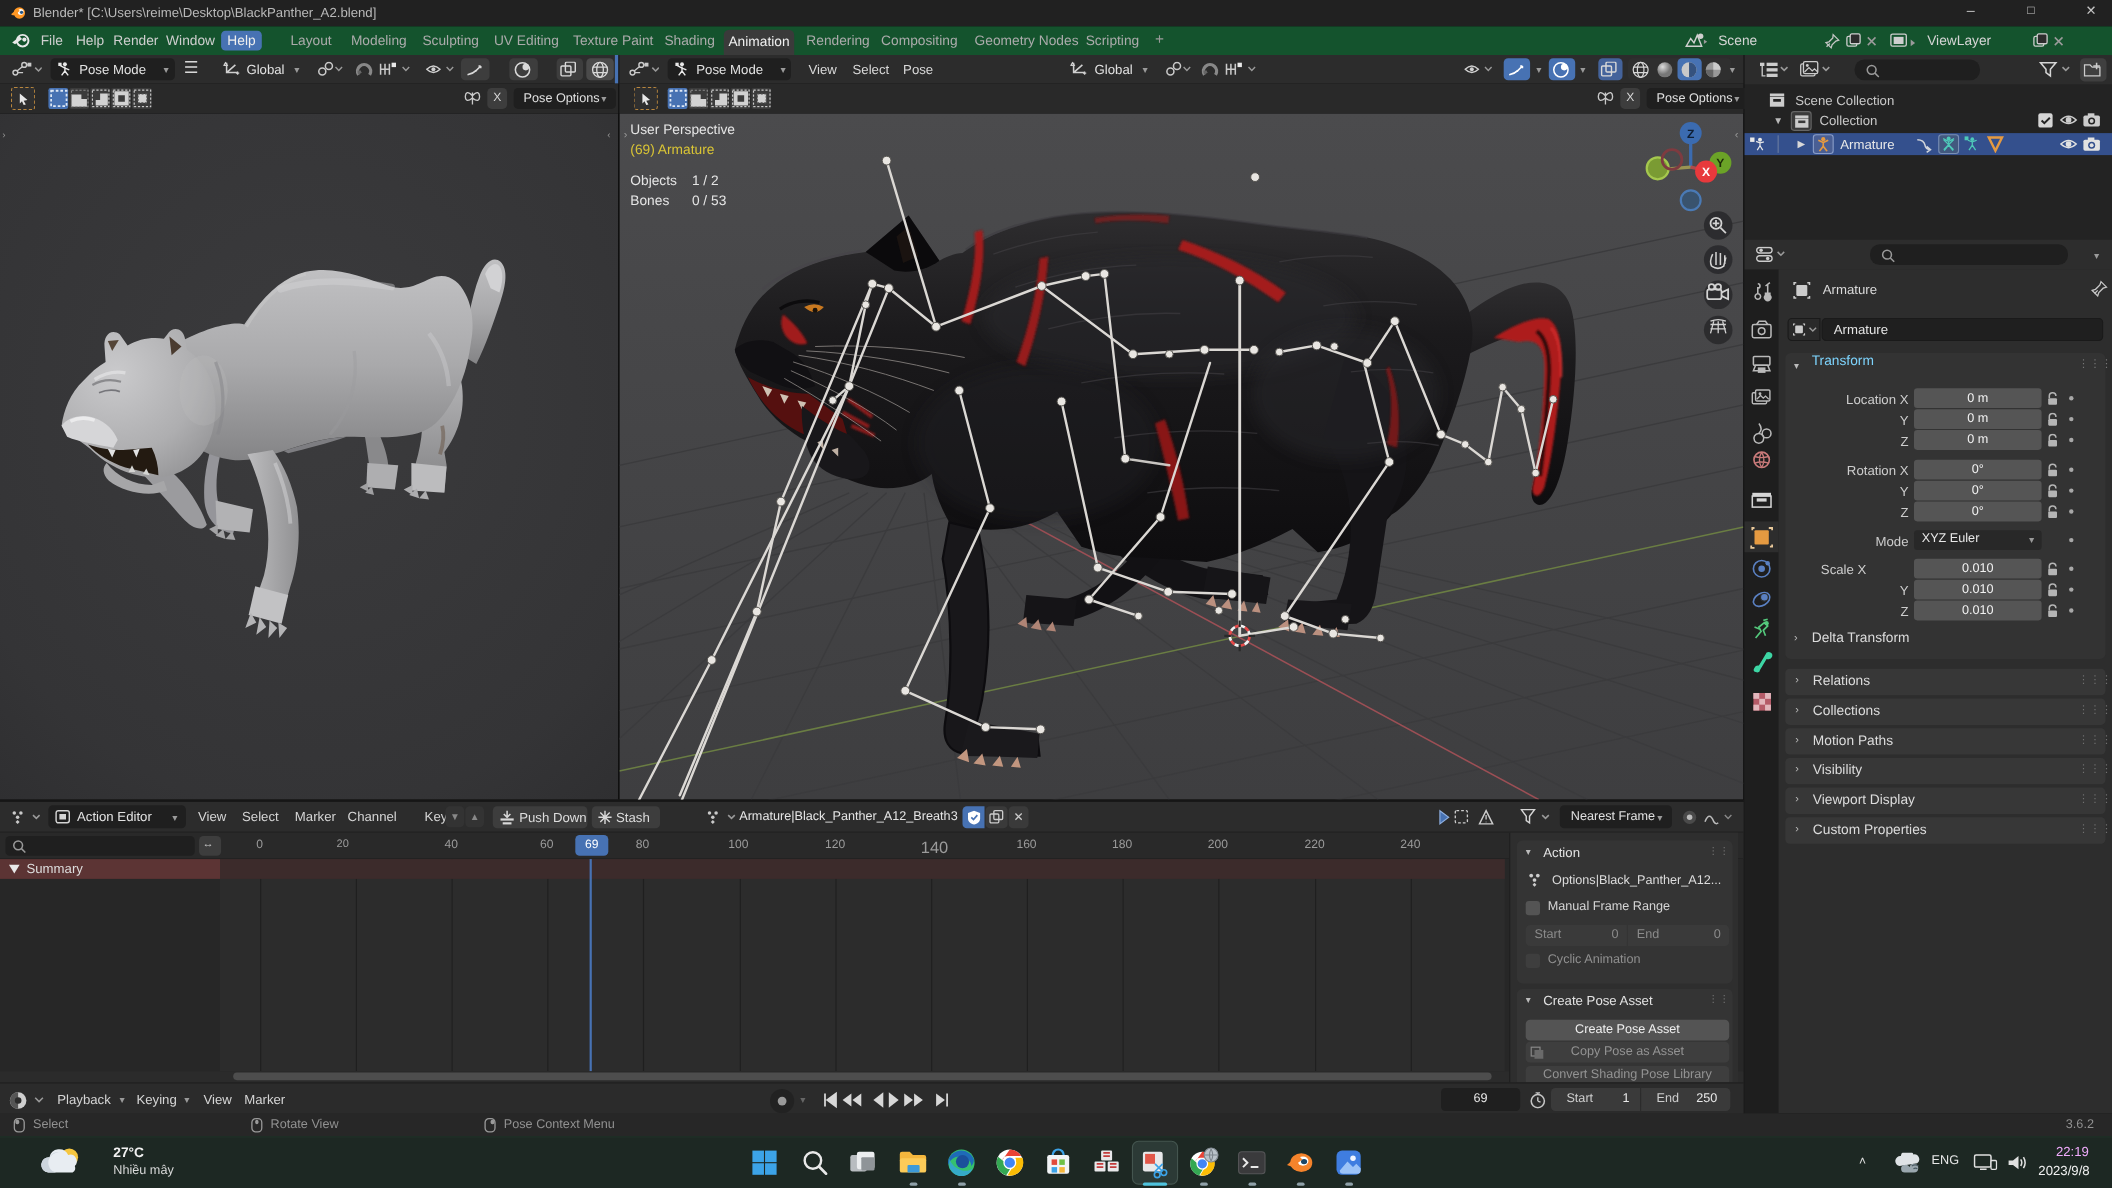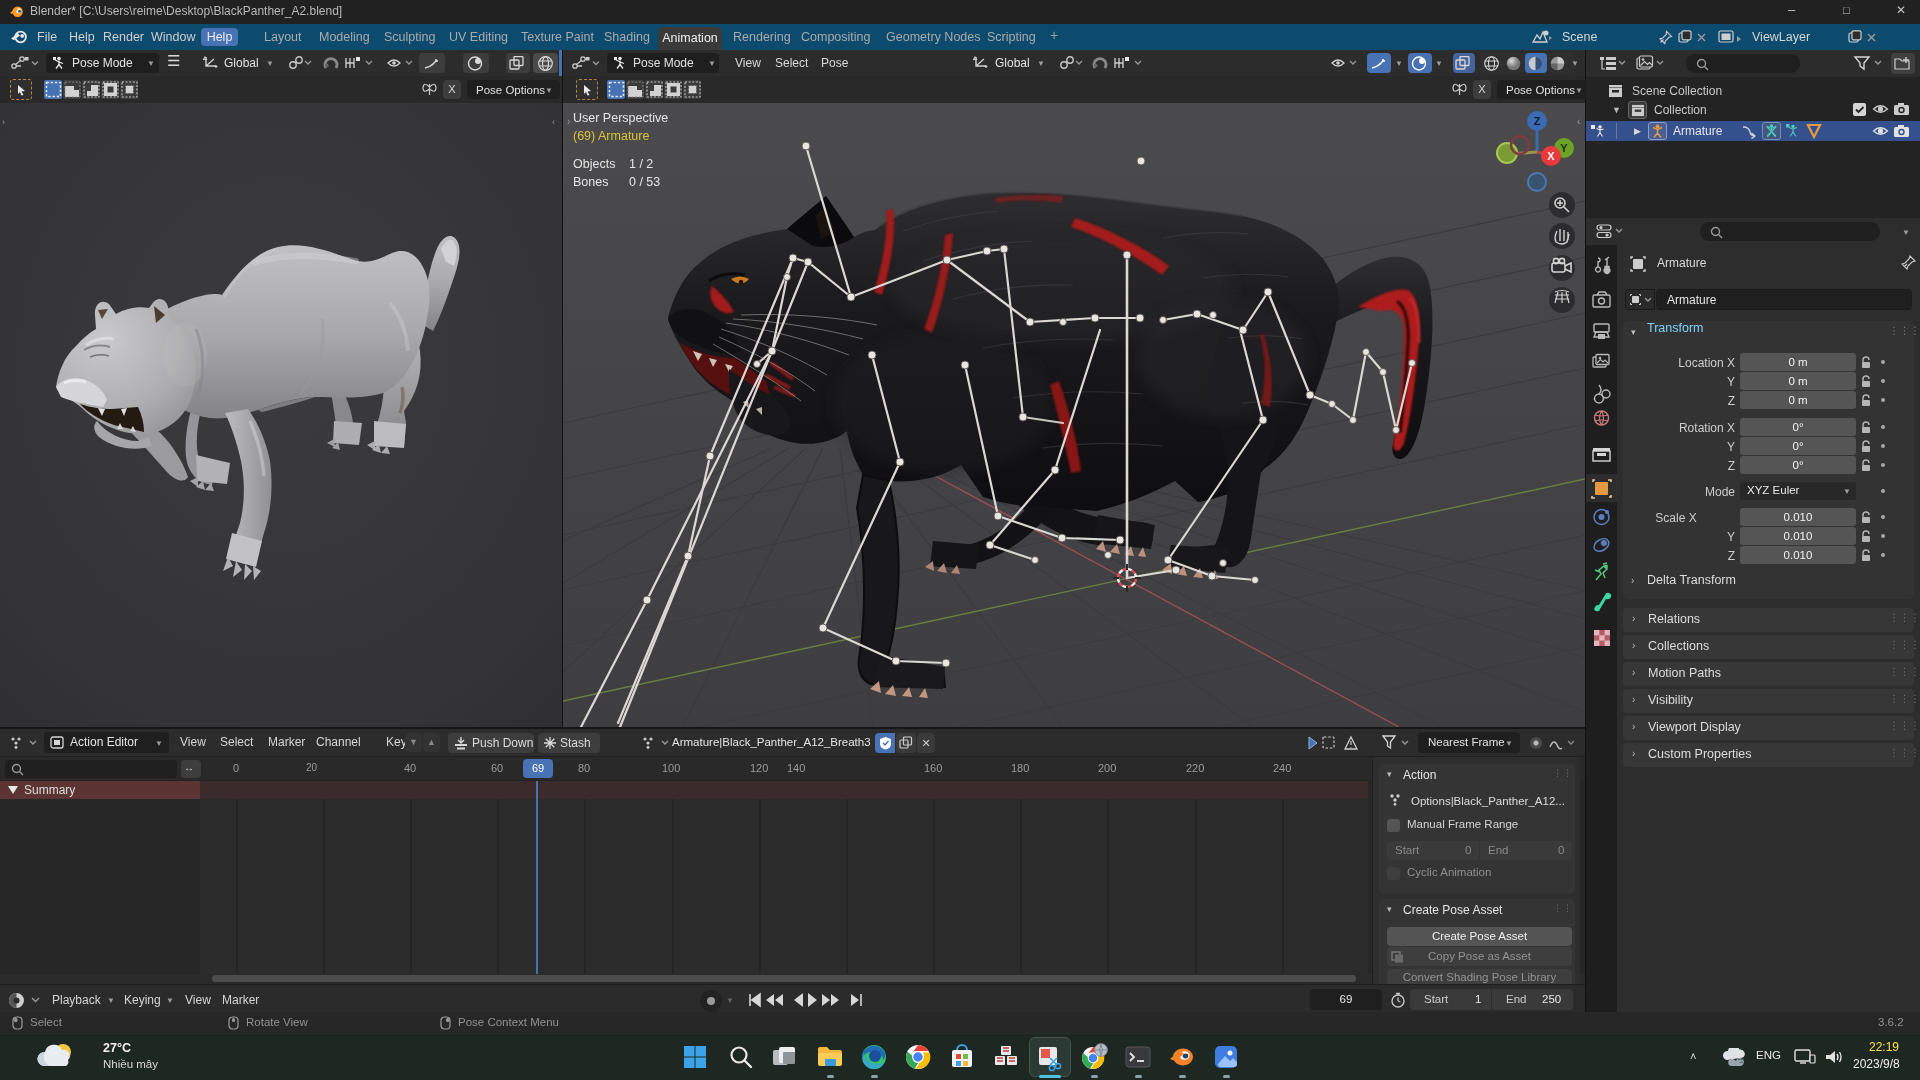--- a/index.html
+++ b/index.html
@@ -1,19 +1,19 @@
 <!DOCTYPE html>
 <html><head><meta charset="utf-8">
 <style>
 *{margin:0;padding:0;box-sizing:border-box;font-family:"Liberation Sans",sans-serif;}
 html,body{width:1920px;height:1080px;overflow:hidden;background:#101010;}
 #app{position:relative;width:1920px;height:1080px;}
 .abs{position:absolute;}
 .titlebar{left:0;top:0;width:1920px;height:24px;background:#212121;color:#b9b9b9;font-size:12px;}
-.menubar{left:0;top:24px;width:1920px;height:26px;background:#0c4a6e;color:#cfcfcf;font-size:12.5px;}
+.menubar{left:0;top:24px;width:1920px;height:26px;background:#14532d;color:#cfcfcf;font-size:12.5px;}
 .mitem{position:absolute;top:4px;height:18px;line-height:18px;}
 .helpbtn{background:#4772b3;border-radius:4px;color:#eee;text-align:center;}
 .tab-active{background:#3a3a3a;border-radius:5px 5px 0 0;color:#efefef;text-align:center;}
 .hdr1{background:#2c2c2c;}
 .hdr2{background:#292929;}
 .field{background:#1f1f1f;border-radius:4px;color:#dedede;}
 .btn{background:#3d3d3d;border-radius:4px;color:#d8d8d8;}
 .chev{color:#9a9a9a;font-size:8px;}
 .outliner{left:1586px;top:50px;width:334px;height:168px;background:#232323;}
 .props{left:1586px;top:218px;width:334px;height:794px;background:#2a2a2a;}
@@ -765,21 +765,21 @@
   <div class="abs btn" style="left:181px;top:3px;width:20px;height:18px"></div>
   <span class="txt" style="left:184px;top:5px;color:#ccc;font-size:10px">↔</span>
   <span class="txt" style="left:233px;top:5px;color:#9b9b9b;font-size:11px">0</span>
   <span class="txt" style="left:306px;top:5px;color:#9b9b9b;font-size:10px">20</span>
   <span class="txt" style="left:404px;top:5px;color:#9b9b9b;font-size:11px">40</span>
   <span class="txt" style="left:491px;top:5px;color:#9b9b9b;font-size:11px">60</span>
   <div class="abs" style="left:523px;top:2px;width:30px;height:19px;background:#4772b3;border-radius:4px;text-align:center;line-height:19px;color:#fff;font-size:11px">69</div>
   <span class="txt" style="left:578px;top:5px;color:#9b9b9b;font-size:11px">80</span>
   <span class="txt" style="left:662px;top:5px;color:#9b9b9b;font-size:11px">100</span>
   <span class="txt" style="left:750px;top:5px;color:#9b9b9b;font-size:11px">120</span>
-  <span class="txt" style="left:787px;top:5px;color:#9b9b9b;font-size:11px">140</span>
+  <span class="txt" style="left:837px;top:5px;color:#9b9b9b;font-size:15px">140</span>
   <span class="txt" style="left:924px;top:5px;color:#9b9b9b;font-size:11px">160</span>
   <span class="txt" style="left:1011px;top:5px;color:#9b9b9b;font-size:11px">180</span>
   <span class="txt" style="left:1098px;top:5px;color:#9b9b9b;font-size:11px">200</span>
   <span class="txt" style="left:1186px;top:5px;color:#9b9b9b;font-size:11px">220</span>
   <span class="txt" style="left:1273px;top:5px;color:#9b9b9b;font-size:11px">240</span>
  </div>
 
  <div class="abs" style="left:0;top:52px;width:1585px;height:193px;background:#272727;overflow:hidden">
   <div class="abs" style="left:200px;top:0;width:1168px;height:193px;background:#2c2c2c"></div>
   <svg class="abs" style="left:200px;top:0" width="1168" height="193">
@@ -1326,16 +1326,16 @@
 <span class="txt" style="left:1756px;top:15px;color:#e8e8e8;font-size:11.5px">ENG</span>
 <svg class="abs" style="left:1794px;top:14px" width="22" height="18" viewBox="0 0 22 18">
         <rect x="1" y="2" width="15" height="11" rx="1.5" fill="none" stroke="#e0e0e0" stroke-width="1.4"></rect>
         <path d="M6 15 h6" stroke="#e0e0e0" stroke-width="1.4"></path>
         <rect x="16" y="7" width="5" height="8" rx="1" fill="#1d2823" stroke="#e0e0e0" stroke-width="1.2"></rect>
       </svg>
 <svg class="abs" style="left:1824px;top:14px" width="20" height="18" viewBox="0 0 20 18">
         <path d="M2 7 h4 l5-4 v12 l-5-4 h-4 z" fill="#e0e0e0"></path>
         <path d="M13 6 q2 3 0 6 M15.5 4 q3 5 0 10" stroke="#e0e0e0" stroke-width="1.4" fill="none"></path>
       </svg>
-<span class="txt" style="left:1869px;top:6px;color:#fde047;font-size:12px">22:19</span>
+<span class="txt" style="left:1869px;top:6px;color:#f0abfc;font-size:12px">22:19</span>
 <span class="txt" style="left:1853px;top:23px;color:#f0f0f0;font-size:12px">2023/9/8</span>
 </div>
 
 </div>
 </body></html>

